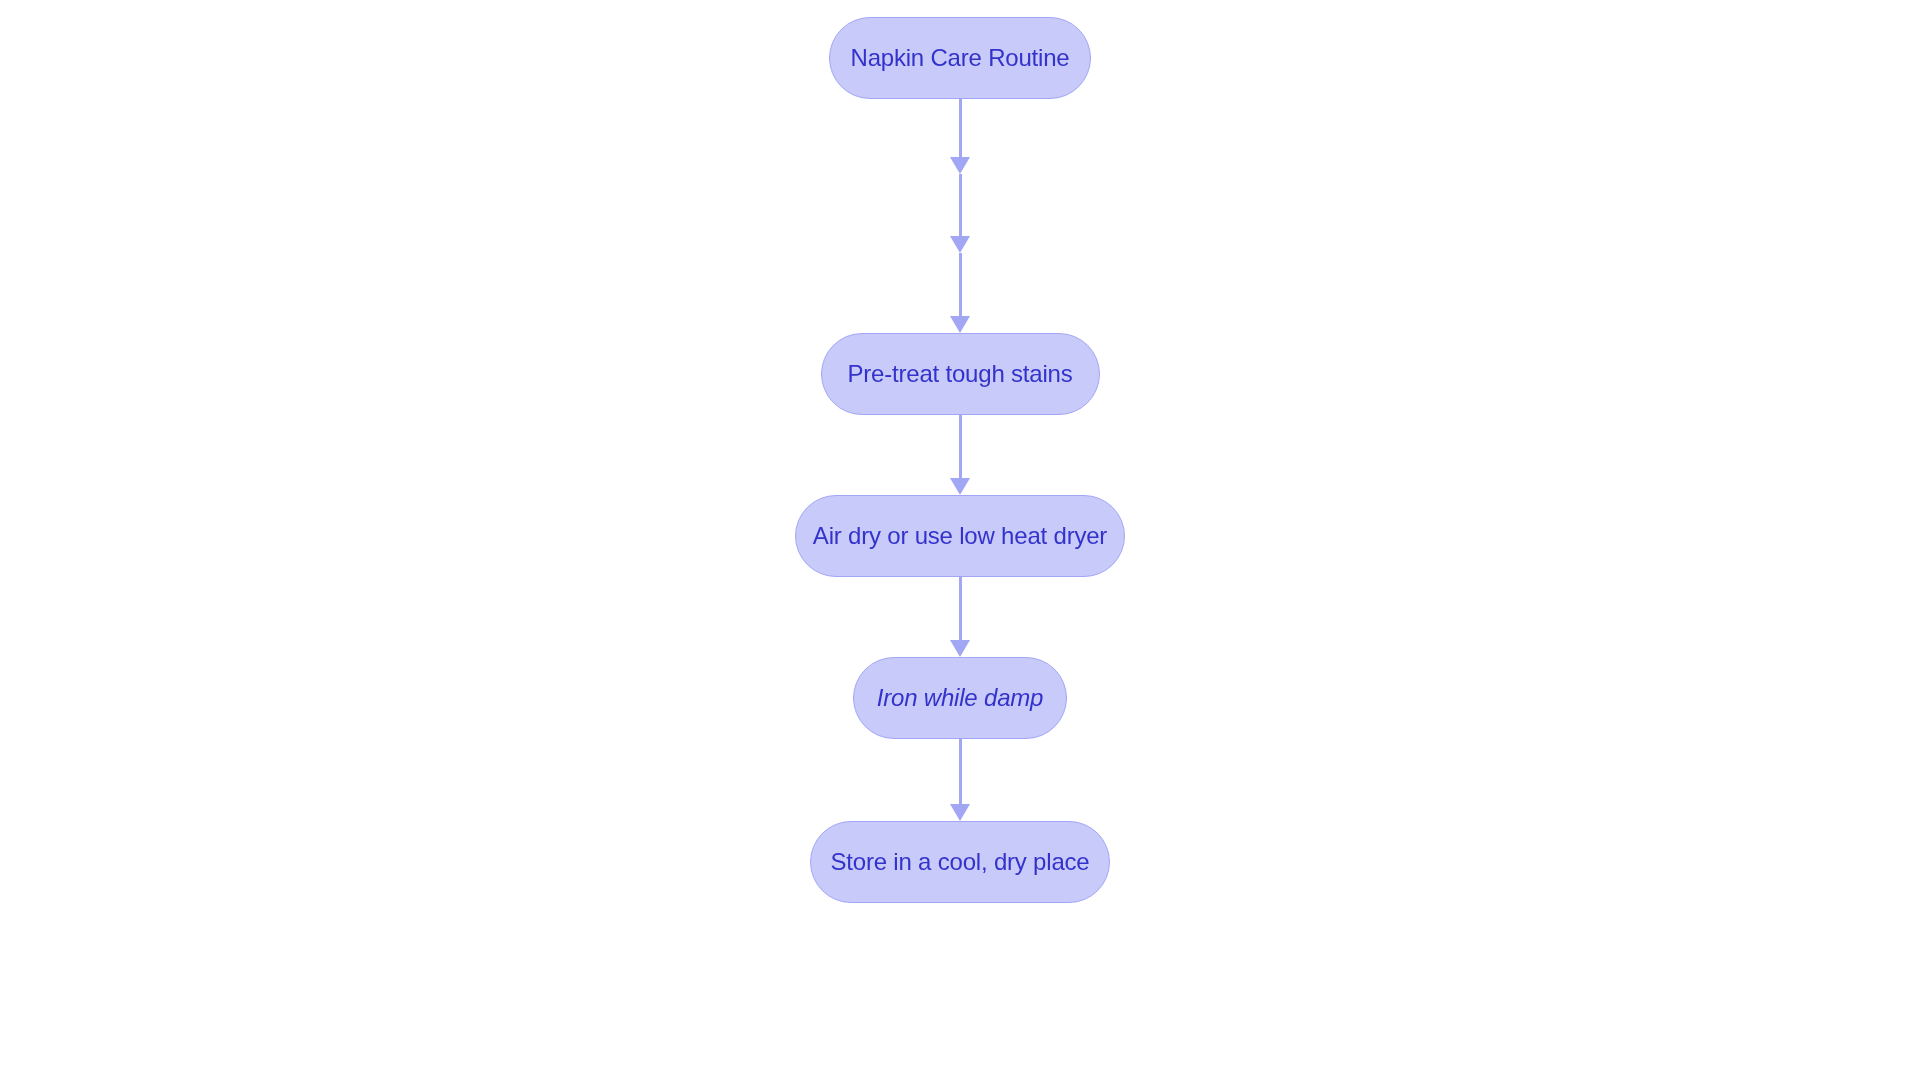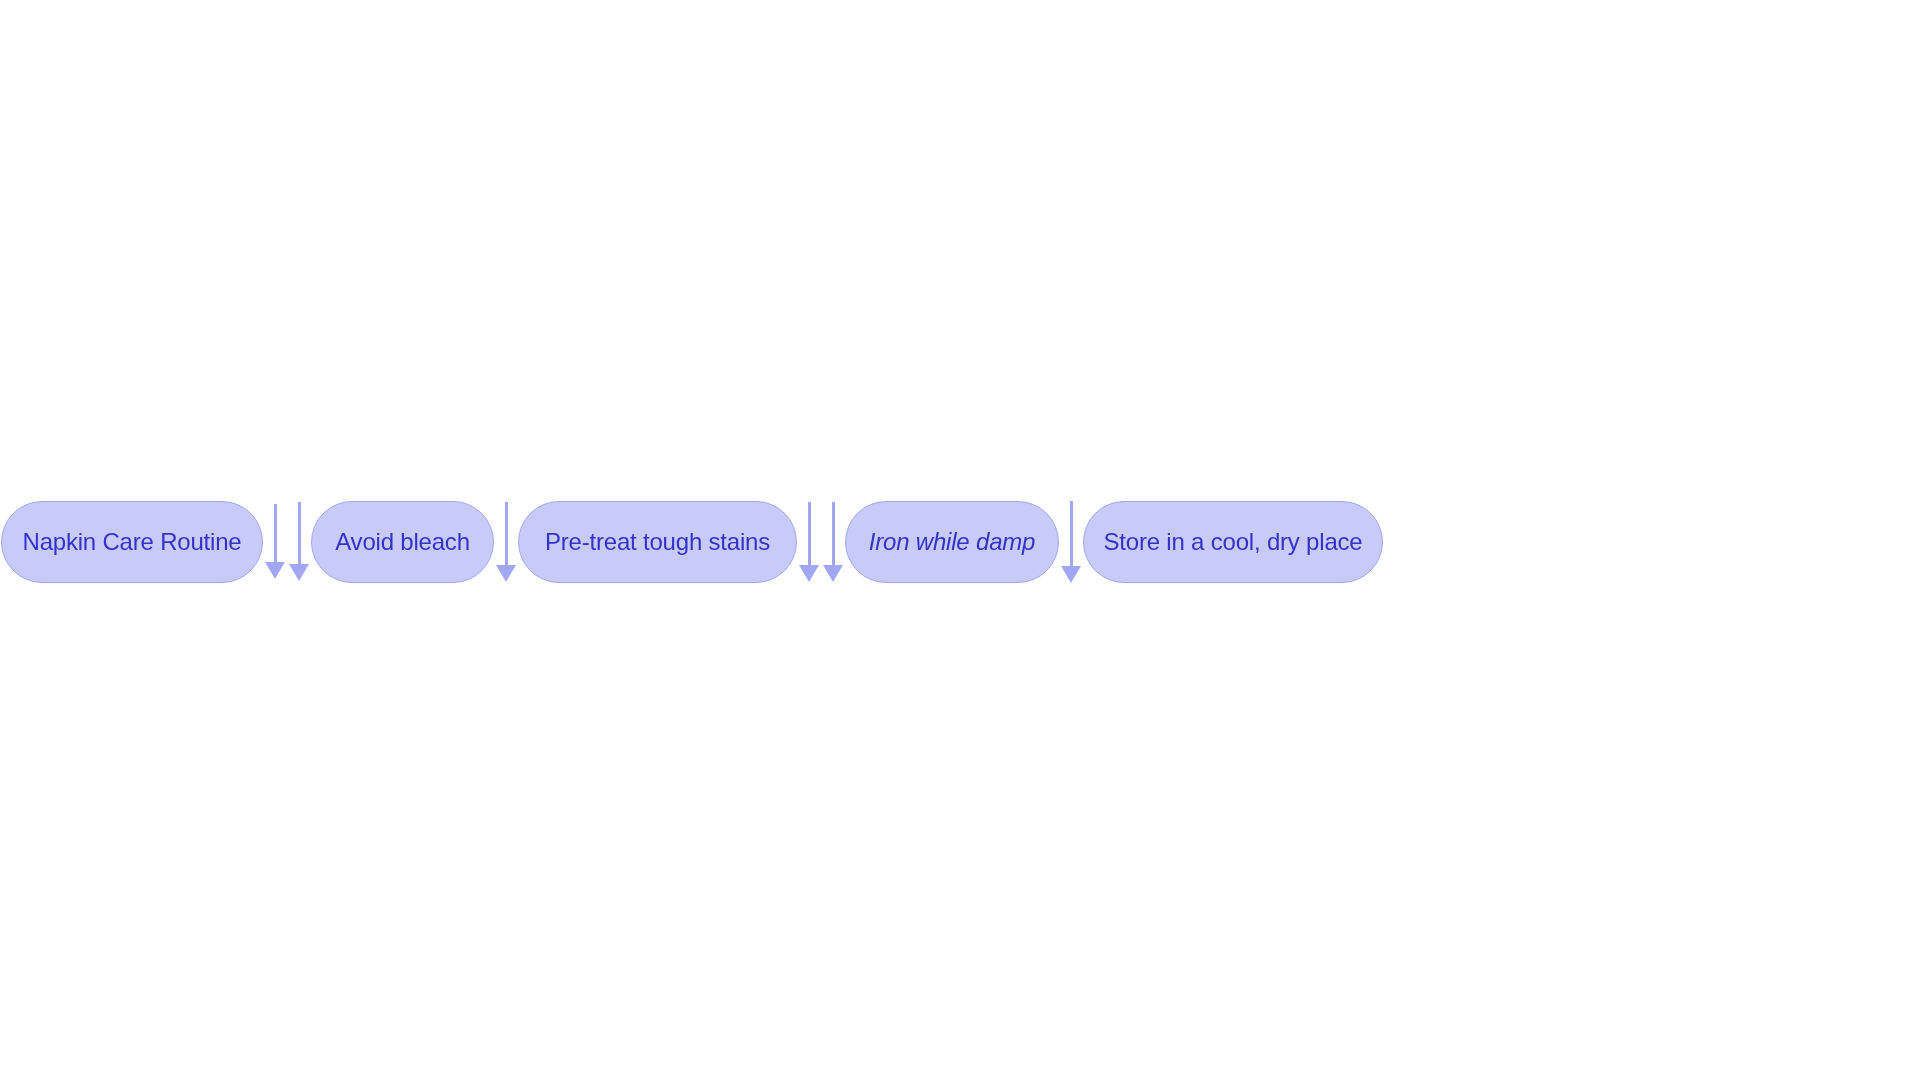--- a/index.html
+++ b/index.html
@@ -21,21 +21,21 @@
     background: #ffffff;
   }
 
   #flow-column {
     position: absolute;
     left: 0;
     top: 0;
     width: 1920px;
     height: 1083px;
     display: flex;
-    flex-direction: row;
+    flex-direction: column;
     align-items: center;
   }
 
   .node {
     box-sizing: border-box;
     height: 82px;
     background: #c8caf9;
     border: 1px solid #a2a7f5;
     border-radius: 41px;
     display: flex;
@@ -114,38 +114,38 @@
       <div class="connector-line"></div>
       <div class="connector-arrow"></div>
     </div>
 
 
     <div class="connector c1">
       <div class="connector-line"></div>
       <div class="connector-arrow"></div>
     </div>
 
-    <div class="node n2">
-      <span class="node-label">Avoid bleach</span>
-    </div>
 
     <div class="connector c2">
       <div class="connector-line"></div>
       <div class="connector-arrow"></div>
     </div>
 
     <div class="node n3">
       <span class="node-label">Pre-treat tough stains</span>
     </div>
 
     <div class="connector c3">
       <div class="connector-line"></div>
       <div class="connector-arrow"></div>
     </div>
 
+    <div class="node n4">
+      <span class="node-label">Air dry or use low heat dryer</span>
+    </div>
 
     <div class="connector c4">
       <div class="connector-line"></div>
       <div class="connector-arrow"></div>
     </div>
 
     <div class="node n5">
       <span class="node-label">Iron while damp</span>
     </div>
 

